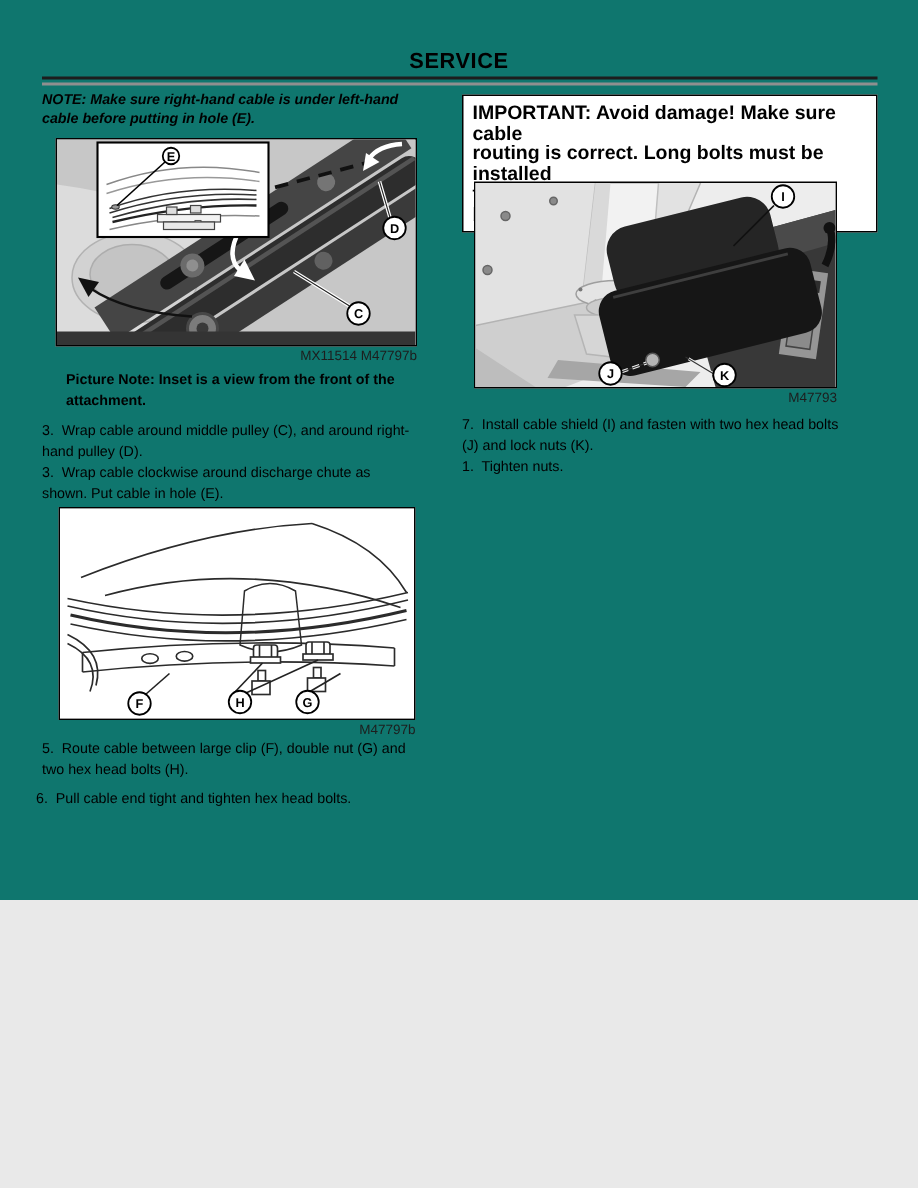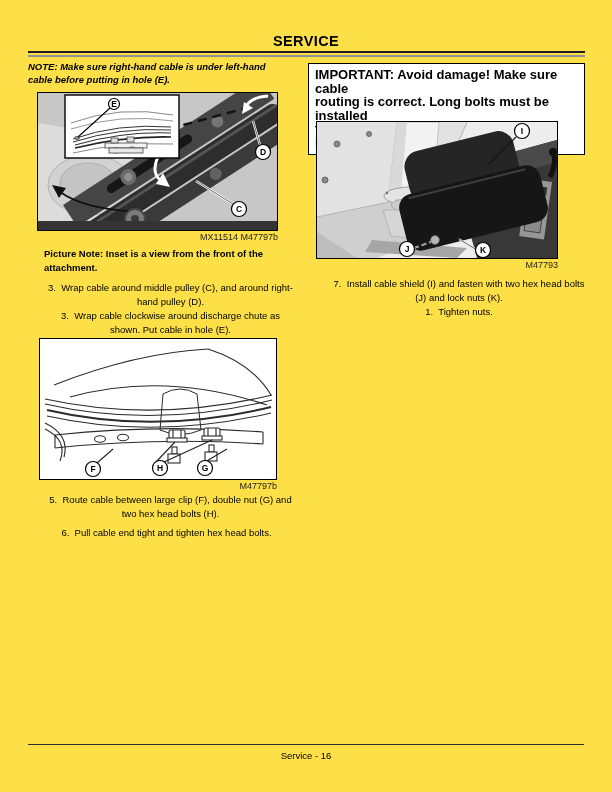--- a/index.html
+++ b/index.html
@@ -1,33 +1,33 @@
 <!DOCTYPE html>
 <html><head>
 <meta charset="utf-8">
 <style>
   html,body{margin:0;padding:0;background:#e9e9e9;}
-  .page{position:relative;width:612px;height:792px;margin:0 auto;background:#fde047;
+  .page{position:relative;width:612px;height:600px;margin:0 auto;background:#0f766e;
         font-family:"Liberation Sans",sans-serif;color:#000;overflow:hidden;}
   .title{position:absolute;top:33px;left:0;width:100%;text-align:center;
          font-size:14.5px;font-weight:bold;letter-spacing:.4px;}
   .header-rule{position:absolute;left:28px;top:51px;width:557px;height:1.5px;
          border-top:2.5px solid #1d1d1d;border-bottom:2px solid #8f8f8f;}
   .note{position:absolute;left:28px;top:60px;width:272px;font-size:9.5px;font-weight:bold;
         font-style:italic;line-height:13px;white-space:pre-wrap;}
   .fig{position:absolute;border:1px solid #000;background:#fff;}
   .fig svg{display:block;}
   #fig1{left:37px;top:92px;width:239px;height:137px;}
   #fig2{left:39px;top:338px;width:236px;height:140px;}
   #fig3{left:316px;top:121px;width:240px;height:136px;}
   .fig-caption{position:absolute;font-size:9px;color:#1d1d1d;text-align:right;}
   #fig1-cap{left:37px;top:232px;width:241px;}
   #fig2-cap{left:39px;top:481px;width:238px;}
   #fig3-cap{left:316px;top:260px;width:242px;}
-  .step{position:absolute;font-size:9.5px;line-height:13.5px;white-space:pre-wrap;text-align:center;}
+  .step{position:absolute;font-size:9.5px;line-height:13.5px;white-space:pre-wrap;}
   .picture-note{position:absolute;left:44px;top:247px;width:260px;font-size:9.5px;
         line-height:13.5px;font-weight:bold;white-space:pre-wrap;}
   #step3{left:28px;top:281px;width:285px;}
   #step4{left:28px;top:309px;width:285px;}
   #step5{left:28px;top:493px;width:285px;}
   #step6{left:24px;top:526px;width:285px;}
   #step7{left:308px;top:277px;width:302px;}
   #step8{left:308px;top:305px;width:302px;}
   .important{position:absolute;left:308px;top:63px;width:263px;border:1.5px solid #000;
         padding:4px 6px 5px 6px;font-size:13px;font-weight:bold;line-height:13.5px;

